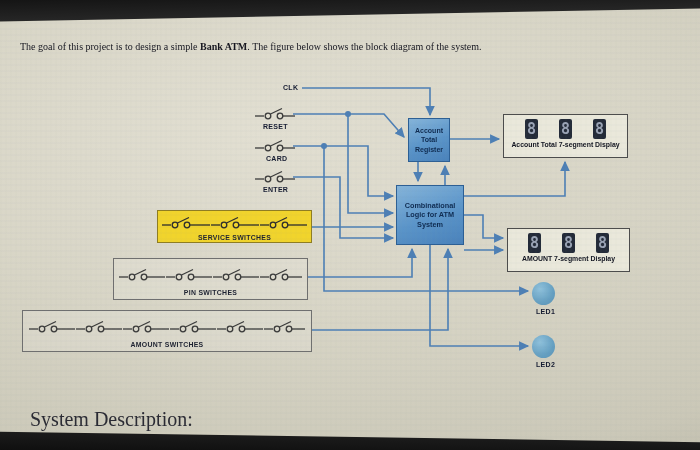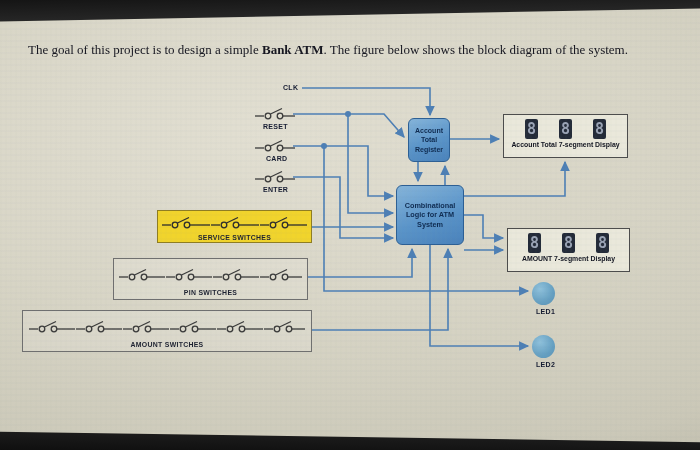--- a/index.html
+++ b/index.html
@@ -6,32 +6,32 @@
   .photo{position:relative;width:700px;height:450px;overflow:hidden;
          background:radial-gradient(ellipse 120% 90% at 38% 30%, #e2dfd2 0%, #d8d5c6 45%, #cbc8b8 85%, #bdbaaa 100%);
          font-family:"Liberation Sans", sans-serif;}
   .grain{position:absolute;inset:0;pointer-events:none;opacity:.5;
          background:repeating-linear-gradient(90deg, rgba(140,170,130,.05) 0 2px, rgba(0,0,0,0) 2px 5px),
                     repeating-linear-gradient(0deg, rgba(90,110,160,.04) 0 2px, rgba(0,0,0,0) 2px 6px);}
   .band{position:absolute;left:-12px;width:724px;height:32px;background:linear-gradient(180deg,#0c0c0c,#262626);}
   .band.top{top:-17px;transform:rotate(-1.05deg);}
   .band.bottom{top:437px;height:34px;transform:rotate(0.85deg);background:linear-gradient(180deg,#1b1b1b,#050505);}
 
-  .doc-text{position:absolute;left:28px;top:27px;width:622px;
-            font-family:"Liberation Serif", serif;font-size:13px;line-height:19px;color:#15151f;}
+  .doc-text{position:absolute;left:20px;top:27px;width:622px;
+            font-family:"Liberation Serif", serif;font-size:10px;line-height:19px;color:#15151f;}
   .caption{position:absolute;left:218px;top:382px;font-family:"Liberation Serif", serif;
            font-size:12px;color:#53718f;letter-spacing:.3px;}
   .heading{position:absolute;left:30px;top:408px;font-family:"Liberation Serif", serif;
            font-size:20px;color:#2a2a33;}
 
   .wires{position:absolute;left:0;top:0;}
 
   .blk{position:absolute;display:flex;align-items:center;justify-content:center;text-align:center;
        background:linear-gradient(160deg,#85b4da 0%,#5a94c9 55%,#4a82bb 100%);
-       border:1.5px solid #2c5f94;border-radius:6px;color:#0e2a50;font-weight:bold;box-sizing:border-box;}
+       border:1.5px solid #2c5f94;border-radius:0;color:#0e2a50;font-weight:bold;box-sizing:border-box;}
   .blk .lbl{font-size:7px;line-height:1.3;}
   #atr{left:408px;top:118px;width:42px;height:44px;}
   #logic{left:396px;top:185px;width:68px;height:60px;}
   #logic .lbl{font-size:7.3px;padding:0 3px;}
 
   .display{position:absolute;background:#eae8db;border:1.3px solid #4c4c4c;box-sizing:border-box;
            display:flex;flex-direction:column;align-items:center;}
   #acct-display{left:503px;top:114px;width:125px;height:44px;}
   #amt-display{left:507px;top:228px;width:123px;height:44px;}
   .digits{display:flex;gap:21px;margin-top:4px;}
@@ -237,17 +237,18 @@
     <div class="glabel">AMOUNT SWITCHES</div>
   </div>
 
   <div class="led" style="left:532px;top:282px;"></div>
   <div class="siglabel" style="left:536px;top:308px;">LED1</div>
   <div class="led" style="left:532px;top:335px;"></div>
   <div class="siglabel" style="left:536px;top:361px;">LED2</div>
 
   <p class="doc-text"><span>The goal of this project is to design a simple </span><b>Bank ATM</b><span>. The figure below shows the block diagram of the system.</span></p>
 
+  <div class="heading">System Description:</div>
 
   <div class="grain"></div>
   <div class="band top"></div>
   <div class="band bottom"></div>
 </div>
 
 </body></html>

